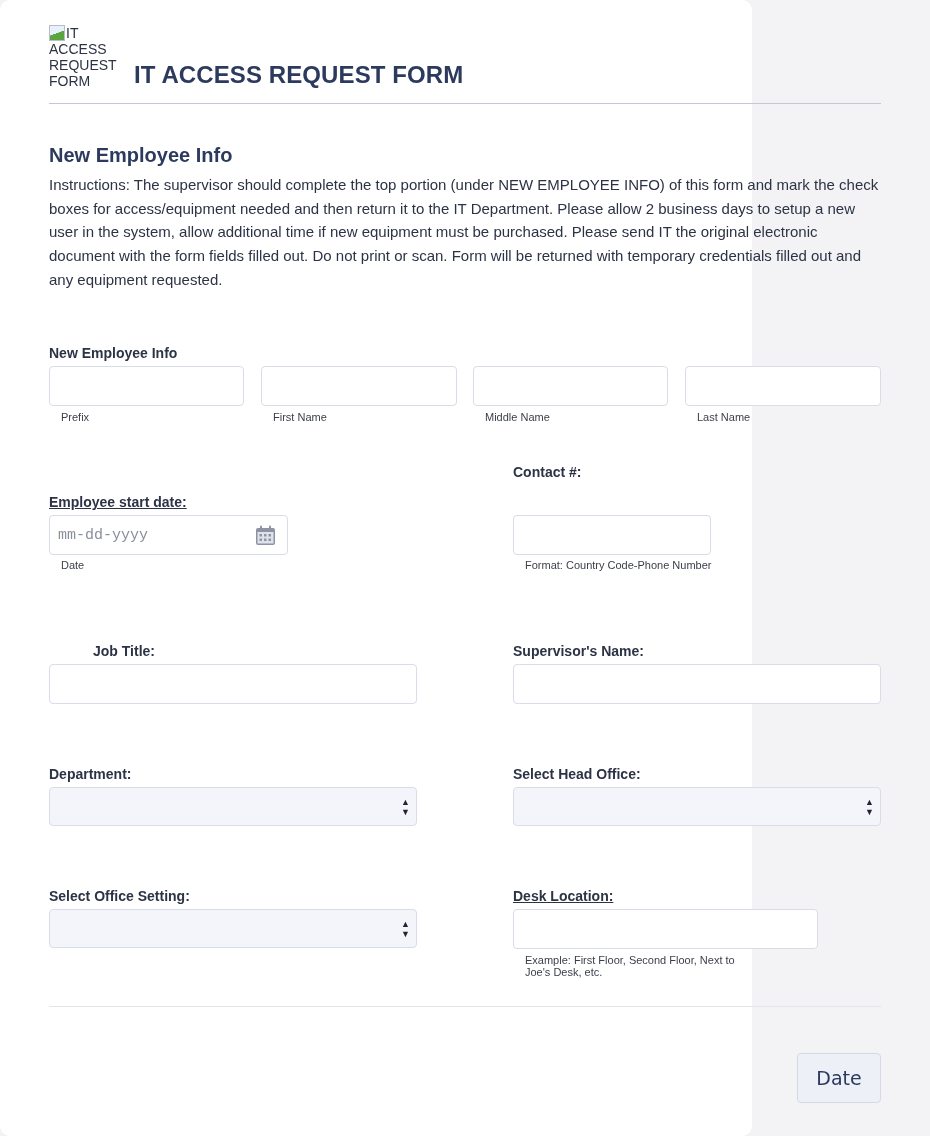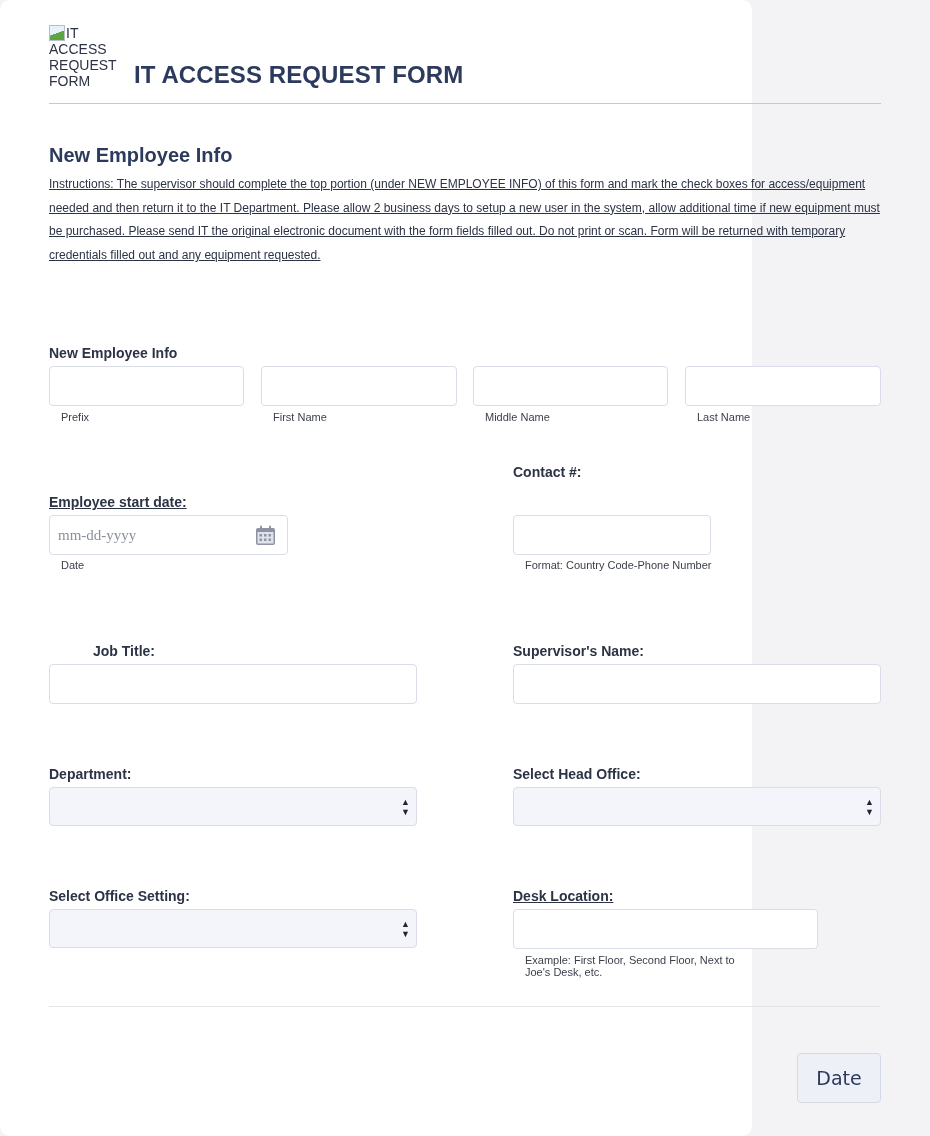--- a/index.html
+++ b/index.html
@@ -33,33 +33,33 @@
     position: absolute; left: 85px; top: 36px;
     font-size: 24px; font-weight: bold; color: #2c3a5e;
     letter-spacing: 0.1px;
   }
   .section-title {
     position: absolute; left: 49px; top: 144px;
     font-size: 20px; font-weight: bold; color: #2c3a5e;
   }
   .instructions {
     position: absolute; left: 49px; top: 173px; width: 835px;
-    font-size: 12px; line-height: 23.7px; color: #2c3345; text-decoration: underline;
+    font-size: 15px; line-height: 23.7px; color: #2c3345;
   }
   .label {
     position: absolute; font-size: 14px; font-weight: bold; color: #2c3345;
   }
   .sublabel {
     position: absolute; font-size: 11px; color: #3b3f4a; padding-left: 8px;
   }
   .input {
     position: absolute; height: 40px;
     background: #ffffff;
     border: 1px solid #d8dde8; border-radius: 4px;
-    font-family: Liberation Serif, serif; font-size: 14px;
+    font-family: Liberation Mono, monospace; font-size: 14px;
     padding: 0 8px; color: #2c3345;
   }
   .input::placeholder { color: #8a8f9c; }
   .date-wrap { position: absolute; }
   .date-input { position: absolute; left: 0; top: 0; width: 239px; height: 40px; padding: 0 8px; font-size: 15px; }
   .cal-icon {
     position: absolute; left: 206px; top: 10px; width: 21px; height: 21px;
   }
   .select {
     position: absolute; height: 39px;

